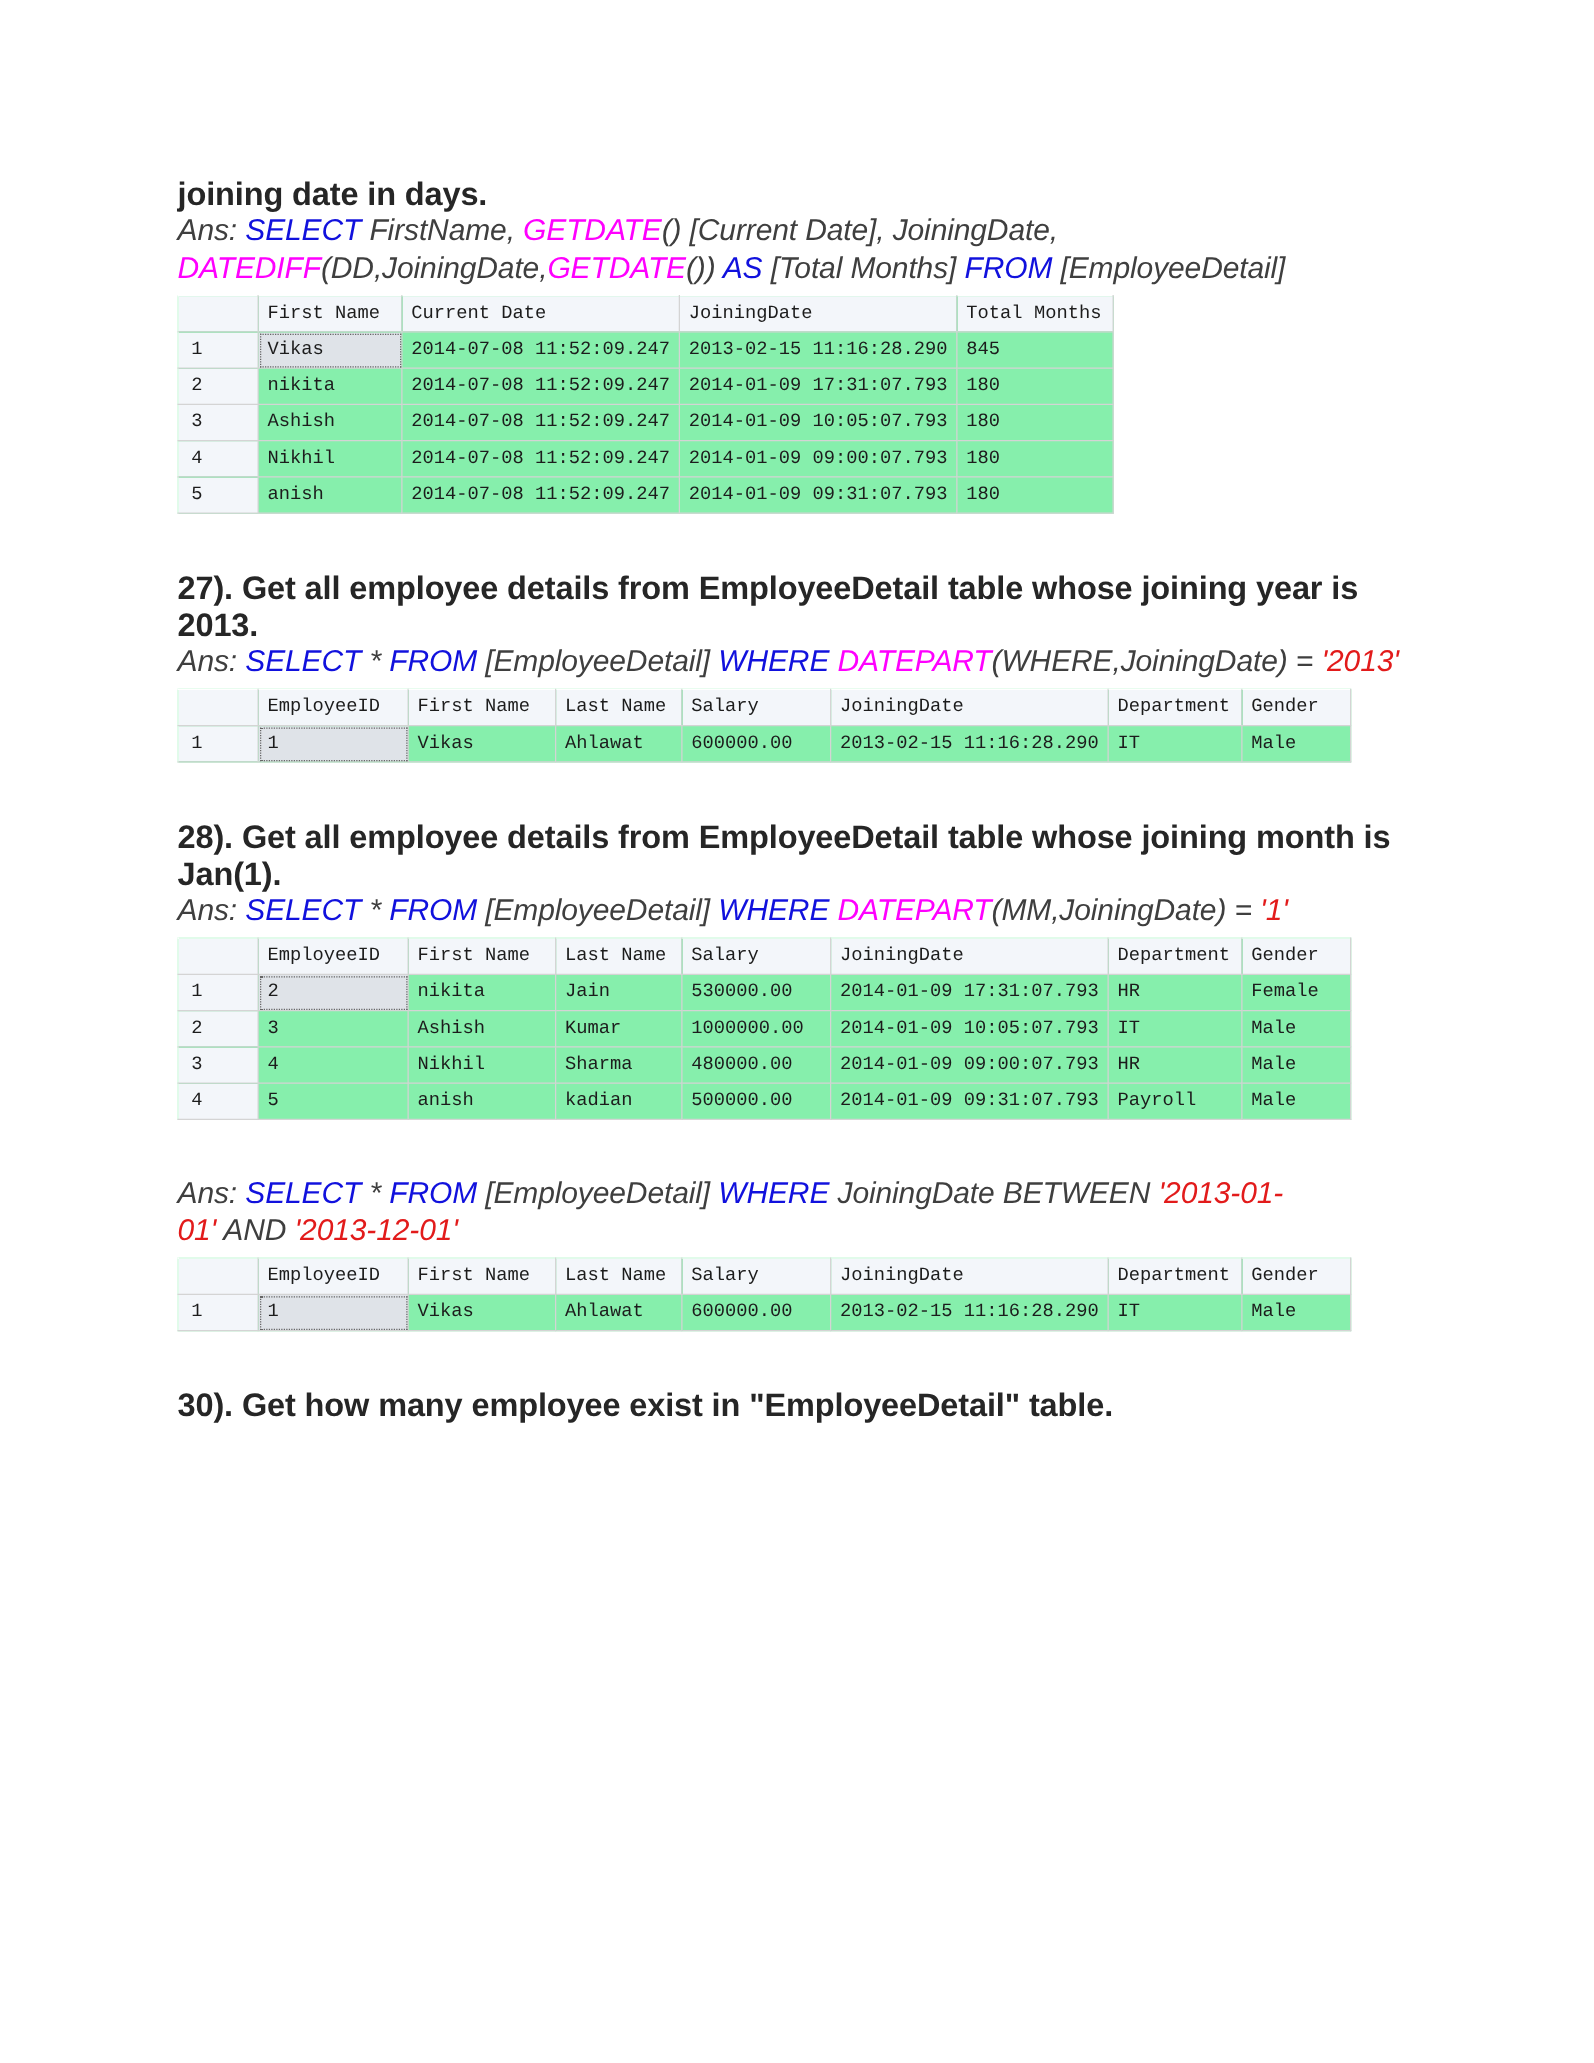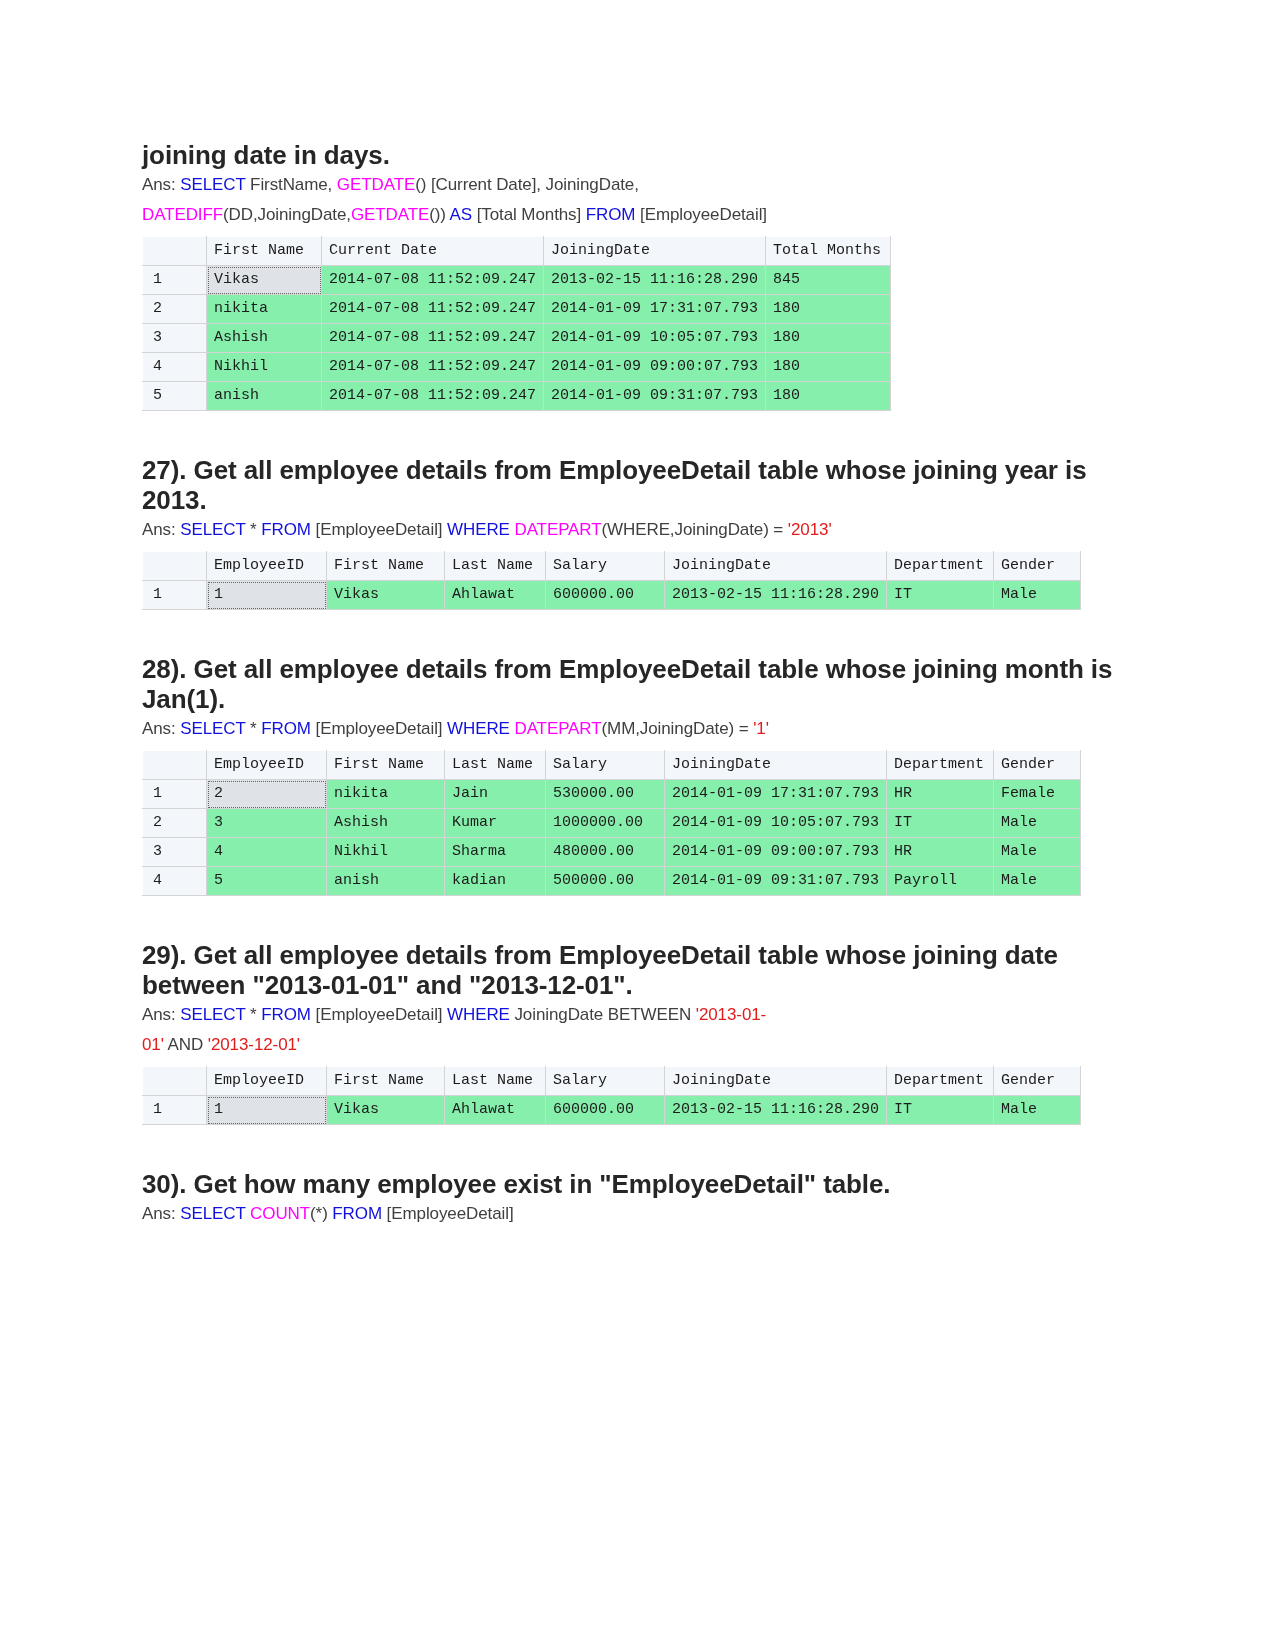--- a/index.html
+++ b/index.html
@@ -25,24 +25,25 @@
 
   
   .q-title {
     font-weight: bold;
     font-size: 26px;
     line-height: 30px;
     color: #262626;
     letter-spacing: -0.1px;
   }
   .ans-line {
-    font-size: 17px;
+    font-size: 24px;
     line-height: 30px;
     color: #3f3f3f;
     letter-spacing: -0.1px;
+    font-style: italic;
   }
   .kw   { color: #1111dd; }      
   .fn   { color: #ff00ff; }      
   .str  { color: #e21b1b; }      
   .plain{ color: #3f3f3f; }
 
   .block { margin-bottom: 0; }
   .gap-lg { height: 44px; }
   .gap-md { height: 32px; }
 
@@ -246,21 +247,20 @@
               <td class="w-sal">500000.00</td>
               <td class="w-jd2">2014-01-09 09:31:07.793</td>
               <td class="w-dep">Payroll</td>
               <td class="w-gen">Male</td>
             </tr>
           </tbody>
         </table>
         <div class="gap-lg"></div>
       </div>
       <div class="block">
-        <div class="q-title">29). Get all employee details from EmployeeDetail table whose joining date between "2013-01-01" and "2013-12-01".</div>
         <div class="ans-line"><span class="plain">Ans:</span> <span class="kw">SELECT</span><span class="plain"> * </span><span class="kw">FROM</span><span class="plain"> [EmployeeDetail] </span><span class="kw">WHERE</span><span class="plain"> JoiningDate BETWEEN </span><span class="str">'2013-01-</span></div>
         <div class="ans-line"><span class="str">01'</span><span class="plain"> AND </span><span class="str">'2013-12-01'</span></div>
         <table class="grid">
           <thead>
             <tr>
               <th class="w-rn rownum"></th>
               <th class="w-eid">EmployeeID</th>
               <th class="w-f2">First Name</th>
               <th class="w-l2">Last Name</th>
               <th class="w-sal">Salary</th>
@@ -279,17 +279,16 @@
               <td class="w-jd2">2013-02-15 11:16:28.290</td>
               <td class="w-dep">IT</td>
               <td class="w-gen">Male</td>
             </tr>
           </tbody>
         </table>
         <div class="gap-lg"></div>
       </div>
       <div class="block">
         <div class="q-title">30). Get how many employee exist in "EmployeeDetail" table.</div>
-        <div class="ans-line"><span class="plain">Ans:</span> <span class="kw">SELECT</span><span class="plain"> </span><span class="fn">COUNT</span><span class="plain">(*) </span><span class="kw">FROM</span><span class="plain"> [EmployeeDetail]</span></div>
         <div class="gap-md"></div>
       </div>
     </div>
 </div>
 
 </body></html>

